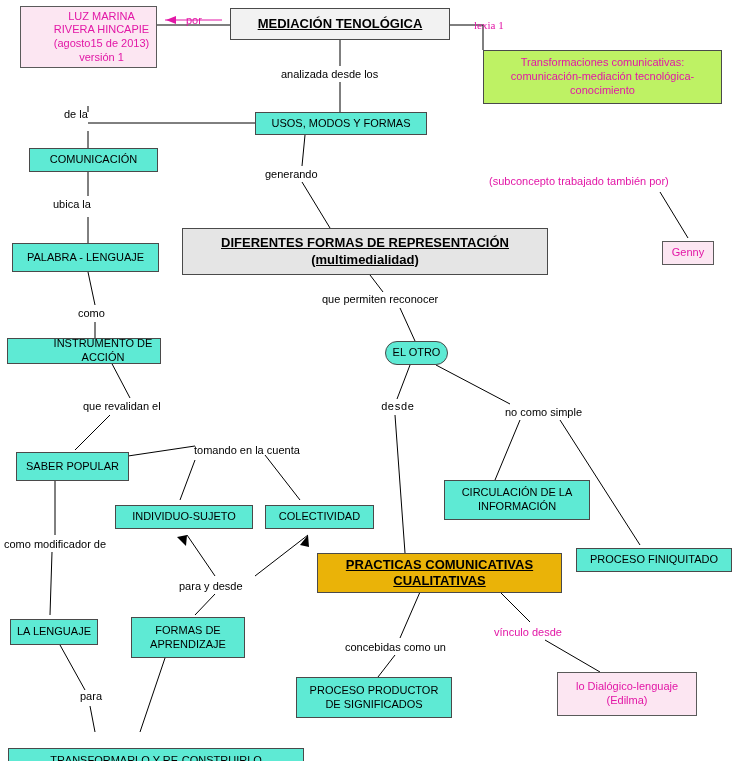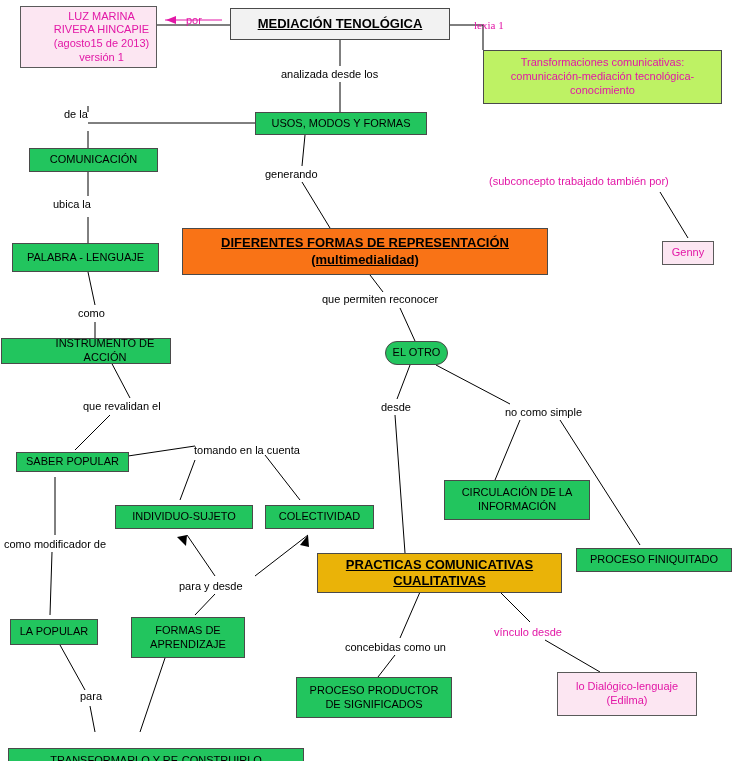--- a/index.html
+++ b/index.html
@@ -31,38 +31,38 @@
     justify-content: center;
     text-align: center;
     border: 1px solid #4a4a4a;
     background: #ffffff;
     color: #000000;
     font-size: 11px;
     line-height: 1.25;
     padding: 4px 6px;
   }
   .node.grey {
-    background: #22c55e;
+    background: #5eead4;
   }
   .node.blue {
     background: #bef264;
   }
   .node.pink {
     background: #fce6f2;
     color: #e217a6;
     border-color: #5a5a5a;
   }
   .node.main {
     background: #f2f2f2;
     font-weight: bold;
     font-size: 13px;
     text-decoration: underline;
   }
   .node.bigblue {
-    background: #f97316;
+    background: #e5e5e5;
     font-weight: bold;
     font-size: 13px;
   }
   .node.bigblue .u {
     text-decoration: underline;
   }
   .node.bold-underline {
     background: #eab308;
     font-weight: bold;
     font-size: 13px;
@@ -180,38 +180,38 @@
   </div>
 
   <div class="node grey" style="left:29px; top:148px; width:129px; height:24px;">
     <span>COMUNICACIÓN</span>
   </div>
 
   <div class="node grey" style="left:12px; top:243px; width:147px; height:29px;">
     <span>PALABRA - LENGUAJE</span>
   </div>
 
-  <div class="node grey" style="left:1px; top:338px; width:170px; height:26px;padding-left:44px;">
+  <div class="node grey" style="left:7px; top:338px; width:154px; height:26px;padding-left:44px;">
     <span>INSTRUMENTO DE ACCIÓN</span>
   </div>
 
   <div class="node bigblue" style="left:182px; top:228px; width:366px; height:47px; flex-direction:column;">
     <span class="u">DIFERENTES FORMAS DE REPRESENTACIÓN</span>
     <span class="u">(multimedialidad)</span>
   </div>
 
   <div class="node pink" style="left:662px; top:241px; width:52px; height:24px;">
     <span>Genny</span>
   </div>
 
   <div class="node grey" style="left:385px; top:341px; width:63px; height:24px;border-radius:12px;">
     <span>EL OTRO</span>
   </div>
 
-  <div class="node grey" style="left:16px; top:452px; width:113px; height:20px;">
+  <div class="node grey" style="left:16px; top:452px; width:113px; height:29px;">
     <span>SABER POPULAR</span>
   </div>
 
   <div class="node grey" style="left:115px; top:505px; width:138px; height:24px;">
     <span>INDIVIDUO-SUJETO</span>
   </div>
 
   <div class="node grey" style="left:265px; top:505px; width:109px; height:24px;">
     <span>COLECTIVIDAD</span>
   </div>
@@ -223,21 +223,21 @@
   <div class="node grey" style="left:576px; top:548px; width:156px; height:24px;">
     <span>PROCESO FINIQUITADO</span>
   </div>
 
   <div class="node bold-underline" style="left:317px; top:553px; width:245px; height:40px; flex-direction:column;">
     <span>PRACTICAS COMUNICATIVAS</span>
     <span>CUALITATIVAS</span>
   </div>
 
   <div class="node grey" style="left:10px; top:619px; width:88px; height:26px;">
-    <span>LA POPULAR</span>
+    <span>LA LENGUAJE</span>
   </div>
 
   <div class="node grey" style="left:131px; top:617px; width:114px; height:41px;">
     <span>FORMAS DE APRENDIZAJE</span>
   </div>
 
   <div class="node grey" style="left:296px; top:677px; width:156px; height:41px;">
     <span>PROCESO PRODUCTOR DE SIGNIFICADOS</span>
   </div>
 
@@ -282,21 +282,21 @@
   </div>
 
   <div class="label" style="left:322px; top:293px;">
     <span>que permiten reconocer</span>
   </div>
 
   <div class="label" style="left:83px; top:400px;">
     <span>que revalidan el</span>
   </div>
 
-  <div class="label" style="left:381px; top:401px;">
+  <div class="label" style="left:381px; top:401px;font-family:Liberation Mono, monospace;">
     <span>desde</span>
   </div>
 
   <div class="label" style="left:505px; top:406px;">
     <span>no como simple</span>
   </div>
 
   <div class="label" style="left:194px; top:444px;">
     <span>tomando en la cuenta</span>
   </div>

